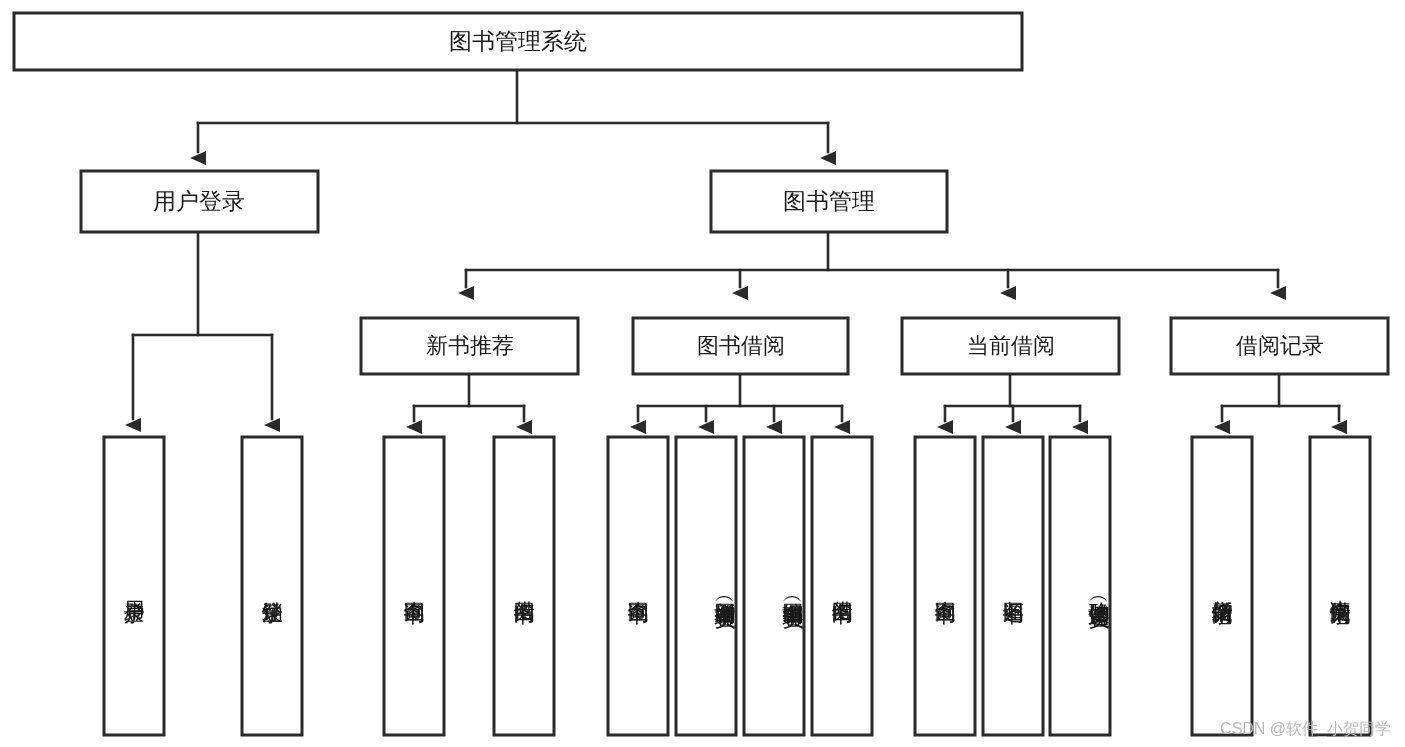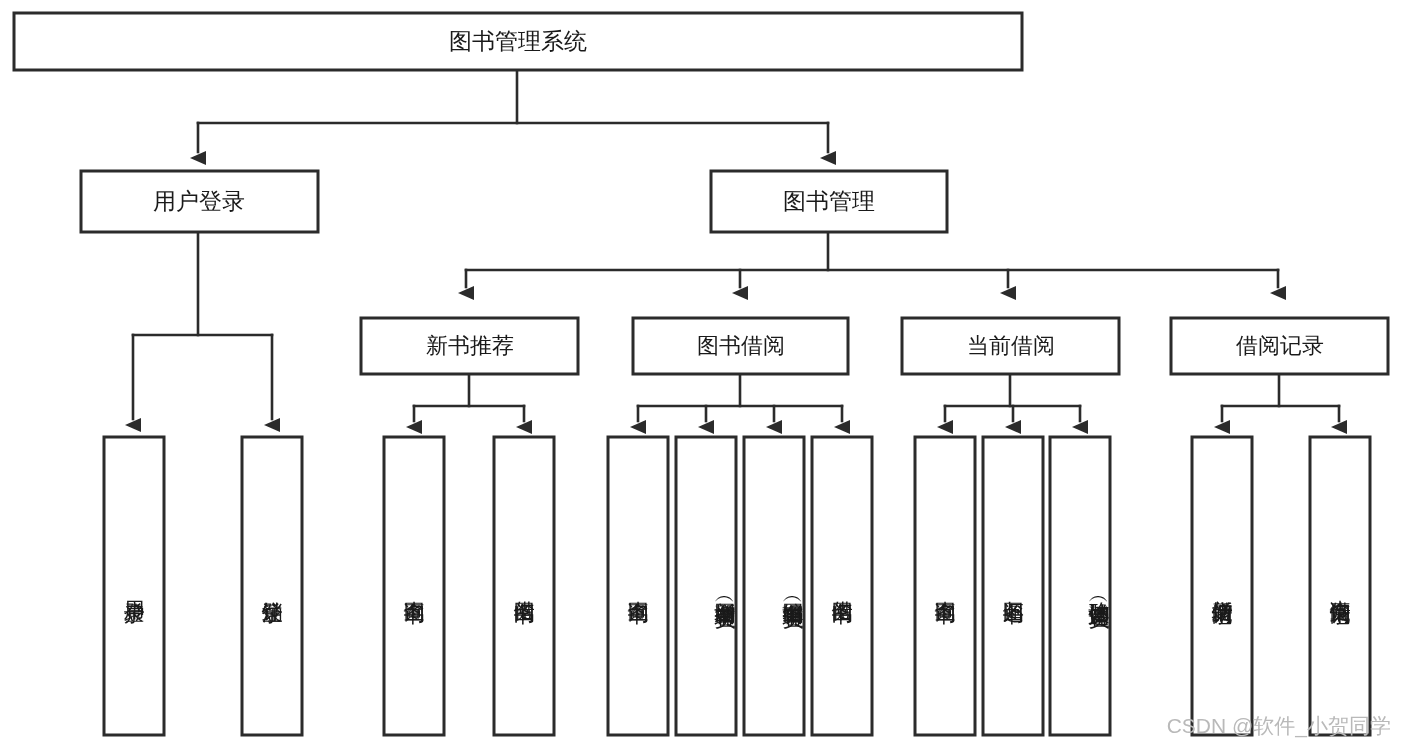--- a/index.html
+++ b/index.html
@@ -33,21 +33,21 @@
     letter-spacing:1px;
     text-align:center;
     white-space:nowrap;
     pointer-events:none;
     user-select:none;
   }
   .watermark{
     position:absolute;
     right:14px;bottom:7px;
     font-family:"Liberation Sans","DejaVu Sans",sans-serif;
-    font-size:21px;
+    font-size:16px;
     color:#b9b9b9;
     white-space:nowrap;
     user-select:none;
   }
 </style>
 </head>
 <body>
 
 <div id="diagram-root">
 

